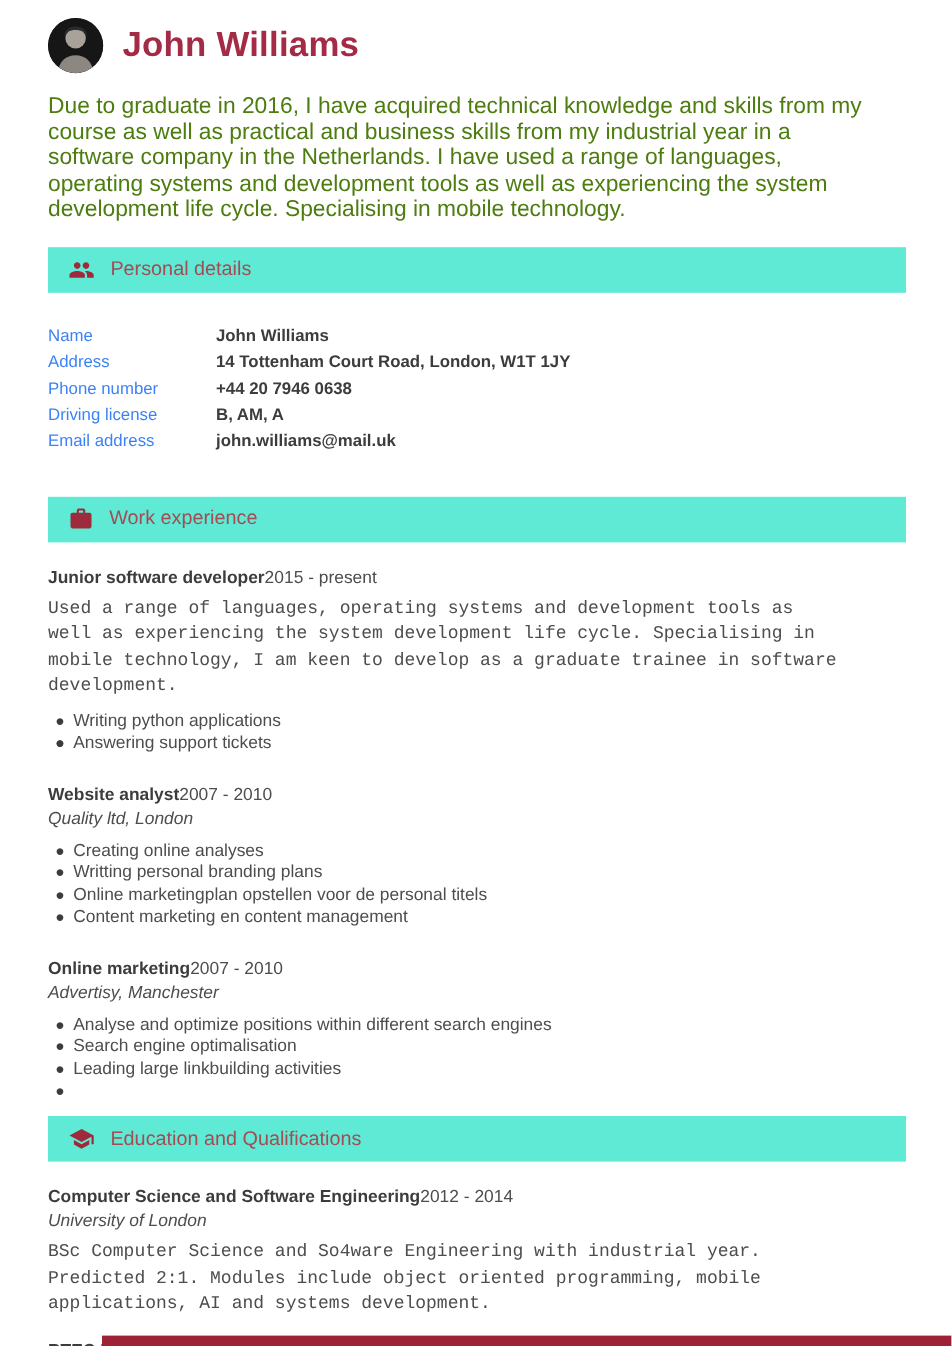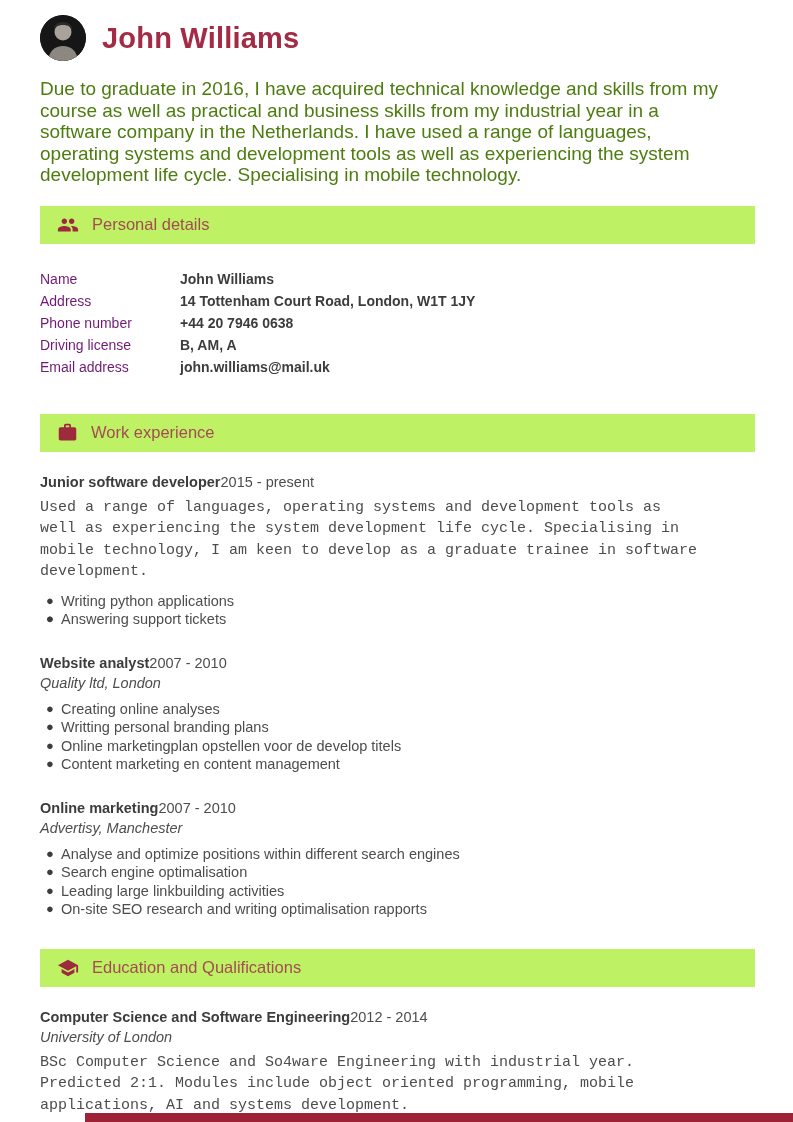--- a/index.html
+++ b/index.html
@@ -23,30 +23,30 @@
   }
 
   
   .intro {
     margin-top: 14px; font-size: 19px; line-height: 21.5px;
     color: #4d7c0f; max-width: 690px;
   }
 
   
   .section-bar {
-    margin-top: 20px; background: #bef264; height: 38px;
+    margin-top: 20px; background: #5eead4; height: 38px;
     display: flex; align-items: center; gap: 13px; padding-left: 17px;
   }
   .section-bar svg { display: block; }
   .section-title { font-size: 16.5px; color: #a44b54; }
 
   
   .pd-table { margin-top: 24px; font-size: 14px; }
   .pd-row { display: flex; line-height: 22px; }
-  .pd-label { width: 140px; color: #701a75; }
+  .pd-label { width: 140px; color: #3b82f6; }
   .pd-value { font-weight: bold; color: #3c3c3c; }
 
   
   .entry { margin-top: 22px; }
   .entry-head { display: flex; justify-content: flex-start; align-items: baseline; }
   .entry-role { font-size: 14.5px; font-weight: bold; color: #3c3c3c; }
   .entry-period { font-size: 14.5px; color: #4d4d4d; }
   .entry-company { margin-top: 4px; font-size: 14.5px; font-style: italic; color: #4d4d4d; }
   .entry-desc { margin-top: 7px; font-size: 15px; line-height: 21.5px; max-width: 660px; font-family: Liberation Mono, monospace; }
 
@@ -139,36 +139,36 @@
 
   <div class="entry" style="margin-top:26px;">
     <div class="entry-head">
       <span class="entry-role">Website analyst</span>
       <span class="entry-period">2007 - 2010</span>
     </div>
     <div class="entry-company">Quality ltd, London</div>
     <ul class="bullets">
       <li><span class="dot">●</span><span>Creating online analyses</span></li>
       <li><span class="dot">●</span><span>Writting personal branding plans</span></li>
-      <li><span class="dot">●</span><span>Online marketingplan opstellen voor de develop titels</span></li>
+      <li><span class="dot">●</span><span>Online marketingplan opstellen voor de personal titels</span></li>
       <li><span class="dot">●</span><span>Content marketing en content management</span></li>
     </ul>
   </div>
 
   <div class="entry" style="margin-top:26px;">
     <div class="entry-head">
       <span class="entry-role">Online marketing</span>
       <span class="entry-period">2007 - 2010</span>
     </div>
     <div class="entry-company">Advertisy, Manchester</div>
     <ul class="bullets">
       <li><span class="dot">●</span><span>Analyse and optimize positions within different search engines</span></li>
       <li><span class="dot">●</span><span>Search engine optimalisation</span></li>
       <li><span class="dot">●</span><span>Leading large linkbuilding activities</span></li>
-      <li><span class="dot">●</span><span>On-site SEO research and writing optimalisation rapports</span></li>
+      <li><span class="dot">●</span></li>
     </ul>
   </div>
 
   <div class="section-bar" style="margin-top:30px;">
     <span>
       <svg width="22" height="22" viewBox="0 0 24 24" fill="#9d2b3c">
         <path d="M5 13.18v4L12 21l7-3.82v-4L12 17l-7-3.82zM12 3L1 9l11 6 9-4.91V17h2V9L12 3z"></path>
       </svg>
     </span>
     <span class="section-title">Education and Qualifications</span>

